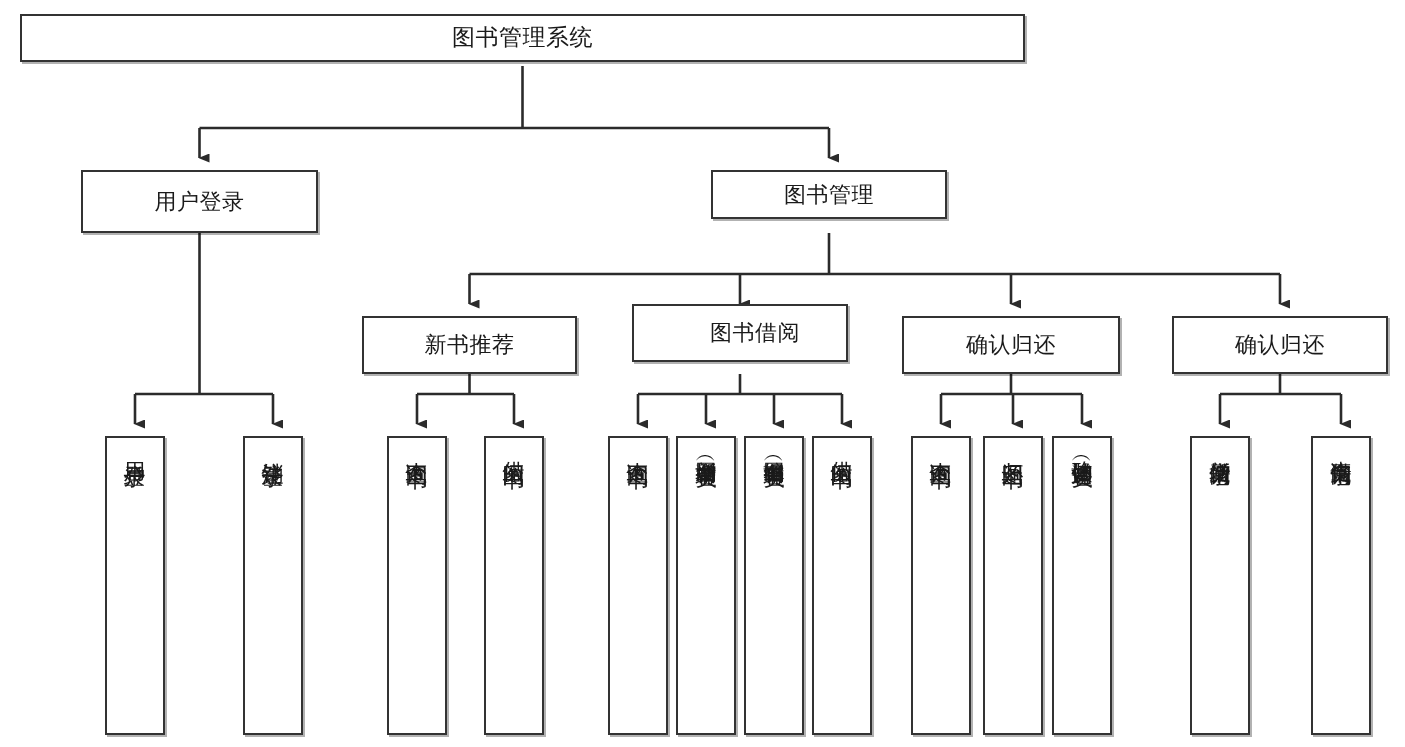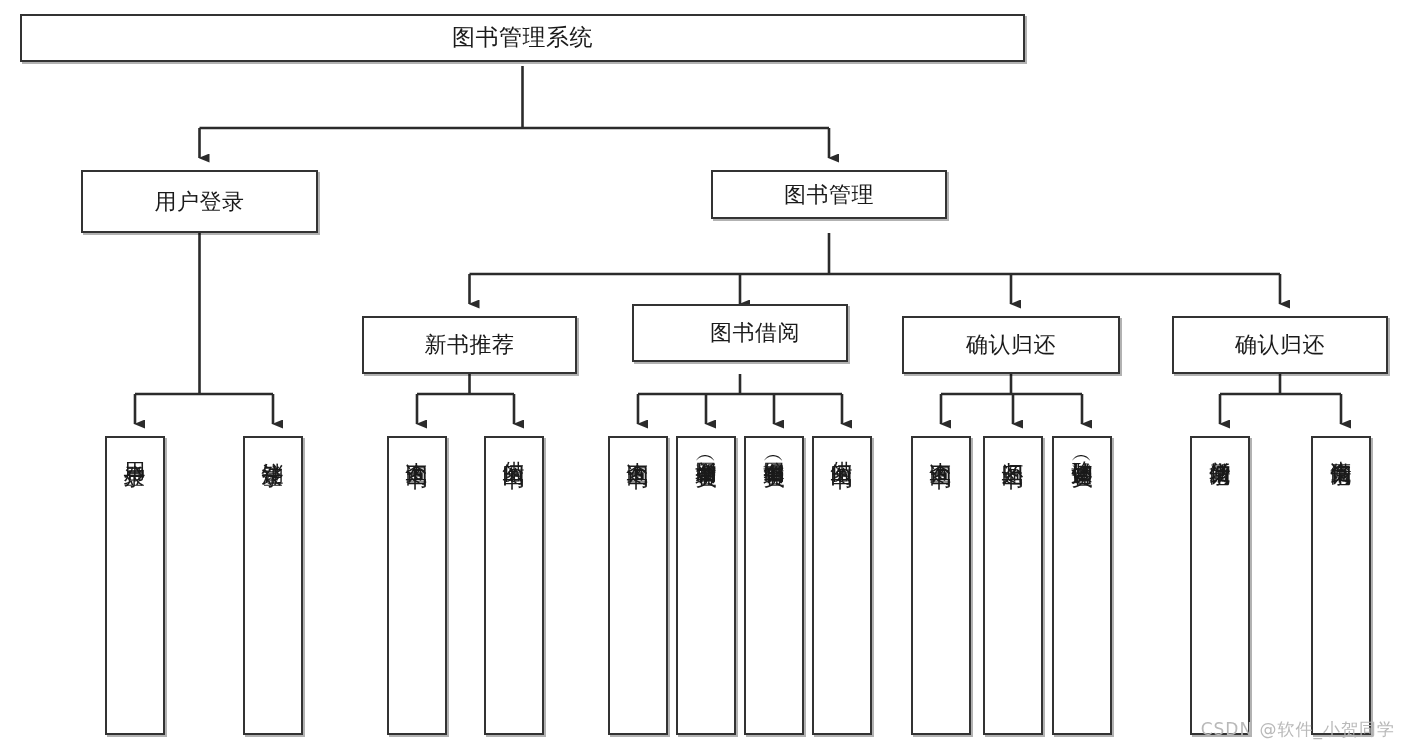--- a/index.html
+++ b/index.html
@@ -182,14 +182,13 @@
         <span class="node-label">确认归还（管理员）</span>
       </div>
       <div class="node-box vertical tall-text" style="left: 1190px; top: 436px; width: 60px; height: 299px;">
         <span class="node-label">新增借阅记录</span>
       </div>
       <div class="node-box vertical tall-text" style="left: 1311px; top: 436px; width: 60px; height: 299px;">
         <span class="node-label">查询借阅记录</span>
       </div>
     </div>
 
-  <div id="watermark">CSDN @软件_小贺同学</div>
 </div>
 
 </body></html>

